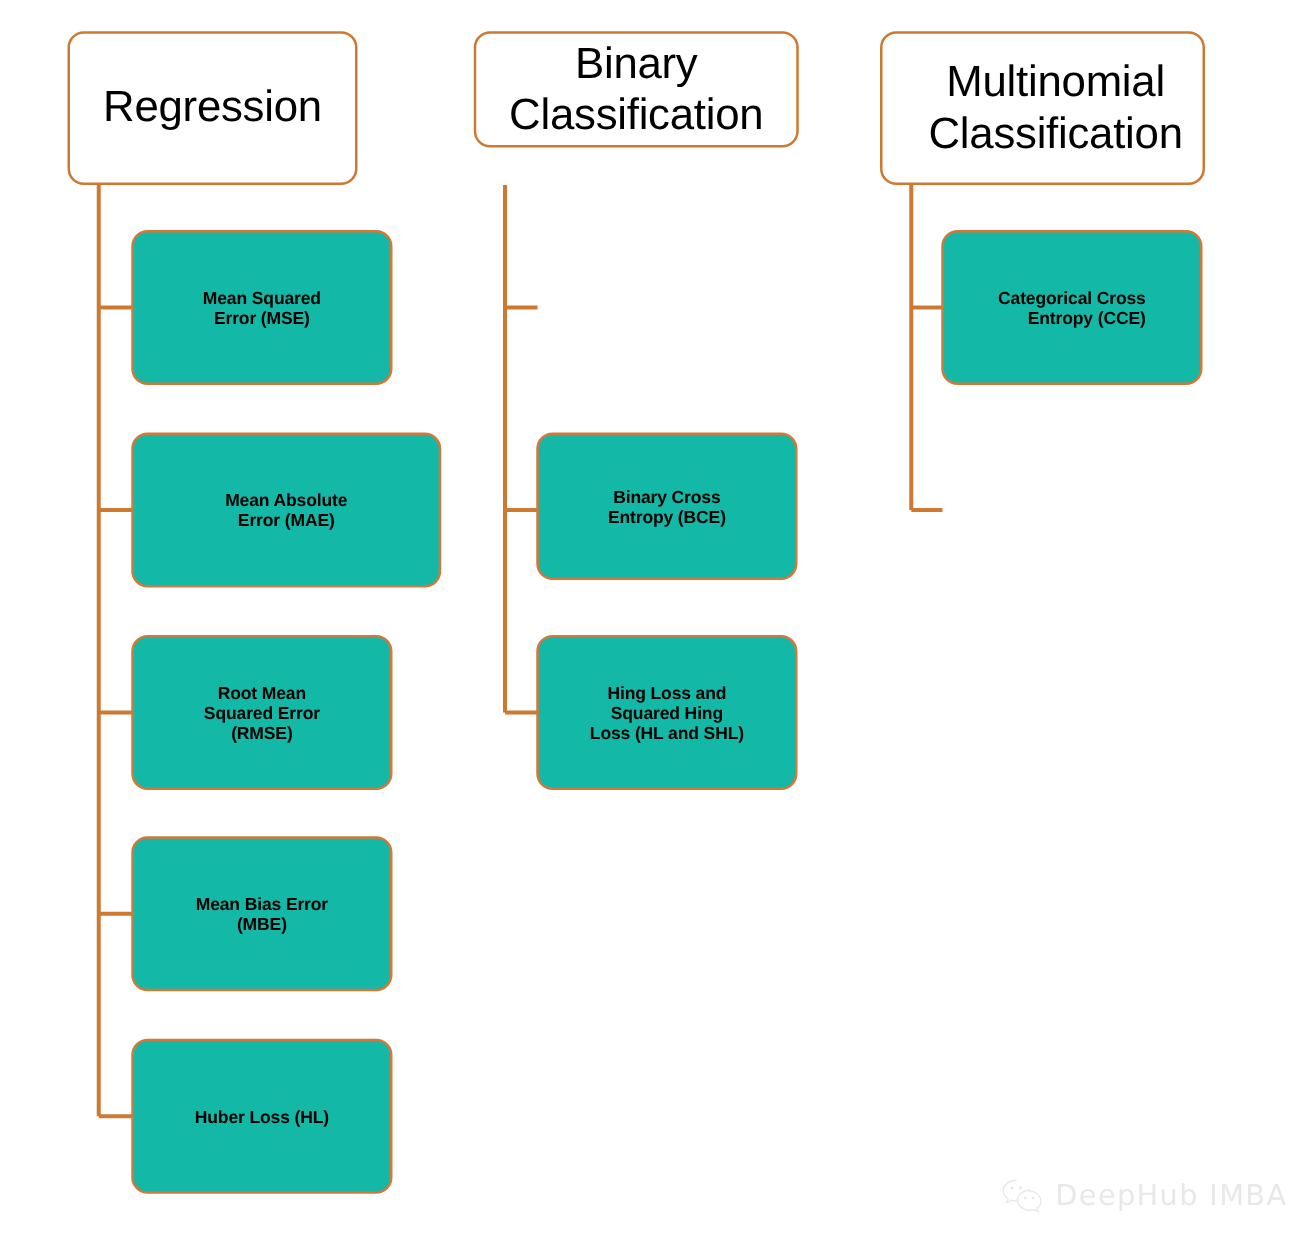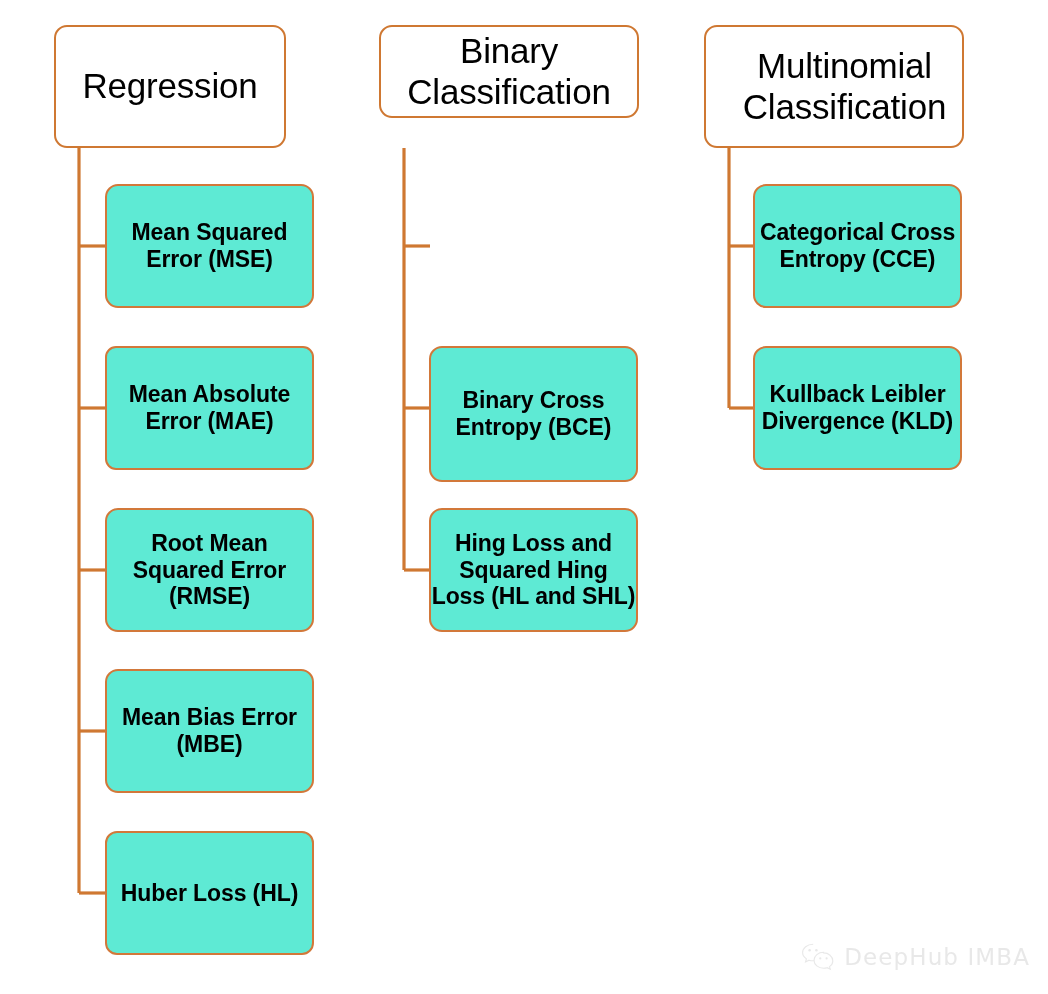--- a/index.html
+++ b/index.html
@@ -46,24 +46,24 @@
   }
   .node.root {
     background: #ffffff;
     border-color: #cf7832;
     border-radius: 13px;
     font-size: 35px;
     font-weight: 400;
     letter-spacing: -0.2px;
   }
   .node.leaf {
-    background: #5eead4;
+    background: #14b8a6;
     border-color: #d2783a;
     border-radius: 13px;
-    font-size: 23px;
+    font-size: 14px;
     font-weight: 600;
     letter-spacing: -0.1px;
   }
 
   
   #watermark {
     position: absolute;
     right: 18px;
     bottom: 22px;
     display: flex;
@@ -109,51 +109,49 @@
       <path d="M 729 246 L 754 246"></path>
       <path d="M 729 408 L 754 408"></path>
     </g>
   </svg>
 
   <div class="node root" style="left:54px; top:25px; width:232px; height:123px;">Regression</div>
 
   <div class="node leaf" style="left:105px; top:184px; width:209px; height:124px;">Mean Squared
 Error (MSE)</div>
 
-  <div class="node leaf" style="left:105px; top:346px; width:209px; height:124px;border-radius:11px;">Mean Absolute
+  <div class="node leaf" style="left:105px; top:346px; width:248px; height:124px;">Mean Absolute
 Error (MAE)</div>
 
   <div class="node leaf" style="left:105px; top:669px; width:209px; height:124px;">Mean Bias Error
 (MBE)</div>
 
   <div class="node leaf" style="left:105px; top:508px; width:209px; height:124px;">Root Mean
 Squared Error
 (RMSE)</div>
 
-  <div class="node leaf" style="left:105px; top:831px; width:209px; height:124px;border-radius:12px;">Huber Loss (HL)</div>
+  <div class="node leaf" style="left:105px; top:831px; width:209px; height:124px;">Huber Loss (HL)</div>
 
   <div class="node root" style="left:379px; top:25px; width:260px; height:93px;">Binary
 Classification</div>
 
 
-  <div class="node leaf" style="left:429px; top:346px; width:209px; height:136px;">Binary Cross
+  <div class="node leaf" style="left:429px; top:346px; width:209px; height:118px;">Binary Cross
 Entropy (BCE)</div>
 
   <div class="node leaf" style="left:429px; top:508px; width:209px; height:124px;">Hing Loss and
 Squared Hing
 Loss (HL and SHL)</div>
 
   <div class="node root" style="left:704px; top:25px; width:260px; height:123px;padding-left:21px;">Multinomial
 Classification</div>
 
-  <div class="node leaf" style="left:753px; top:184px; width:209px; height:124px;">Categorical Cross
+  <div class="node leaf" style="left:753px; top:184px; width:209px; height:124px;text-align:right;">Categorical Cross
 Entropy (CCE)</div>
 
-  <div class="node leaf" style="left:753px; top:346px; width:209px; height:124px;">Kullback Leibler
-Divergence (KLD)</div>
 
   <div id="watermark">
     <span class="wm-mark">
       <svg viewBox="0 0 34 30" width="34" height="30" xmlns="http://www.w3.org/2000/svg">
         <g fill="none" stroke="#c9c9c9" stroke-width="1.1">
           <path d="M12.2 2.2 C6.1 2.2 1.6 6.1 1.6 10.6 c0 2.5 1.5 4.8 3.8 6.3 l-0.9 3.1 3.5 -1.8
                    c1.3 0.4 2.7 0.6 4.2 0.6 0.4 0 0.8 0 1.2 -0.1"></path>
           <path d="M22.6 10.2 c-5.3 0 -9.6 3.6 -9.6 8 0 4.4 4.3 8 9.6 8 1.2 0 2.4 -0.2 3.5 -0.5
                    l3.2 1.6 -0.8 -2.7 c2 -1.4 3.3 -3.4 3.3 -5.7 0 -4.4 -4.3 -8 -9.2 -8 z"></path>
         </g>

